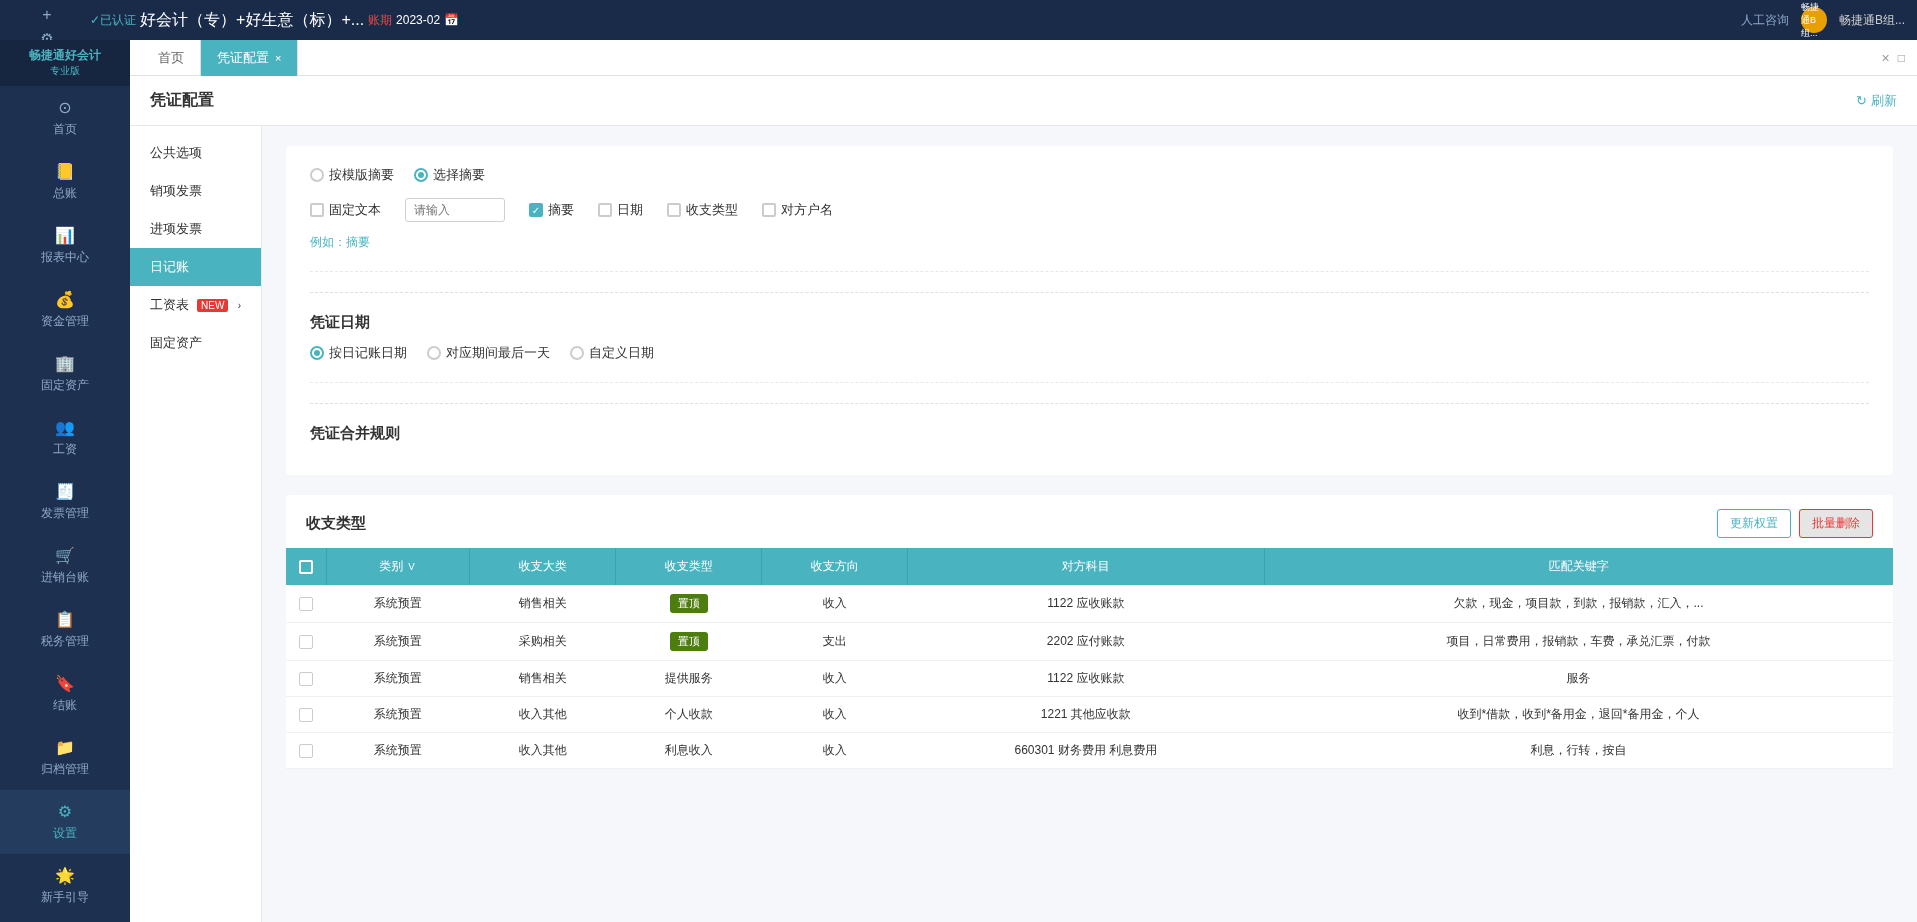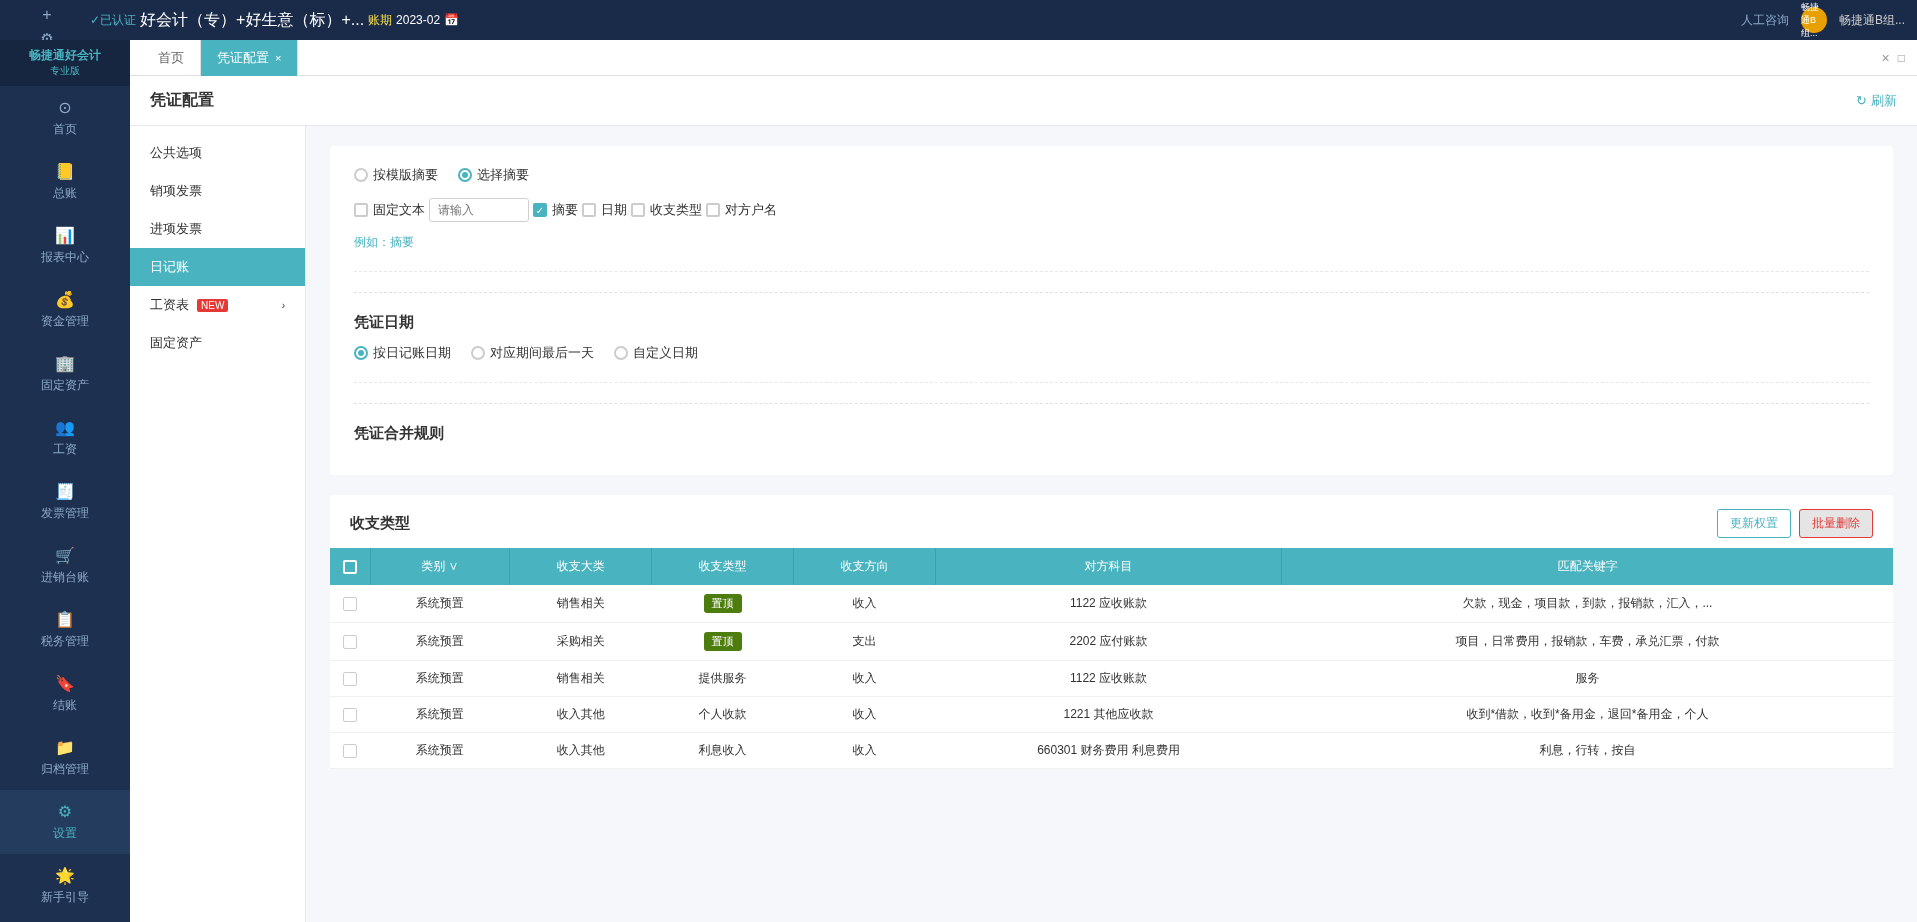--- a/index.html
+++ b/index.html
@@ -36,40 +36,40 @@
 
     
     .page-content { flex: 1; overflow-y: auto; background: #f5f7fa; }
     .page-header { background: #fff; padding: 14px 20px; border-bottom: 1px solid #e8e8e8; display: flex; align-items: center; justify-content: space-between; }
     .page-title { font-size: 16px; font-weight: 600; color: #333; }
     .page-header-right { color: #4ab3c0; font-size: 13px; cursor: pointer; display: flex; align-items: center; gap: 4px; }
 
     .config-layout { display: flex; min-height: calc(922px - 40px - 36px - 50px); }
 
     
-    .left-nav { width: 176px; background: #fff; border-right: 1px solid #e8e8e8; padding-top: 8px; flex-shrink: 0; }
+    .left-nav { width: 132px; background: #fff; border-right: 1px solid #e8e8e8; padding-top: 8px; flex-shrink: 0; }
     .left-nav-item { padding: 10px 20px; cursor: pointer; color: #333; font-size: 13px; display: flex; align-items: center; gap: 4px; }
     .left-nav-item.active { background: #4ab3c0; color: #fff; }
     .new-badge { background: #e53935; color: #fff; font-size: 10px; padding: 1px 4px; border-radius: 2px; margin-left: 4px; }
     .left-nav-arrow { margin-left: auto; color: inherit; font-size: 10px; }
 
     
     .config-sections { flex: 1; padding: 20px 24px; background: #f5f7fa; overflow-y: auto; }
     .section { background: #fff; border-radius: 4px; margin-bottom: 20px; padding: 20px 24px; }
     .section-title { font-size: 15px; font-weight: 600; color: #333; margin-bottom: 16px; }
 
     
     .radio-group { display: flex; align-items: center; gap: 20px; margin-bottom: 14px; }
     .radio-item { display: flex; align-items: center; gap: 5px; cursor: pointer; font-size: 13px; color: #333; }
     .radio-circle { width: 14px; height: 14px; border-radius: 50%; border: 2px solid #ccc; display: flex; align-items: center; justify-content: center; flex-shrink: 0; }
     .radio-circle.checked { border-color: #4ab3c0; }
     .radio-circle.checked::after { content: ''; width: 6px; height: 6px; border-radius: 50%; background: #4ab3c0; }
 
     
-    .checkbox-row { display: flex; align-items: center; gap: 4px; margin-bottom: 12px; flex-wrap: wrap; }
+    .checkbox-row { display: flex; align-items: center; gap: 24px; margin-bottom: 12px; flex-wrap: wrap; }
     .checkbox-item { display: flex; align-items: center; gap: 5px; cursor: pointer; font-size: 13px; }
     .checkbox-box { width: 14px; height: 14px; border: 2px solid #ccc; border-radius: 2px; display: flex; align-items: center; justify-content: center; flex-shrink: 0; }
     .checkbox-box.checked { background: #4ab3c0; border-color: #4ab3c0; color: #fff; font-size: 10px; }
     .text-input { border: 1px solid #d0d0d0; border-radius: 3px; padding: 4px 8px; font-size: 12px; width: 100px; color: #999; }
     .example-text { color: #4ab3c0; font-size: 12px; margin-top: 4px; }
 
     
     .date-section { border-top: 1px dashed #e0e0e0; padding-top: 20px; }
     .section-label { font-size: 15px; font-weight: 600; color: #333; margin-bottom: 12px; }
 
@@ -106,21 +106,21 @@
   <div class="top-bar-left">
     <span style="color:#fff;font-size:13px;">测试</span>
     <span style="color:#8da8c8;font-size:11px;cursor:pointer;">∨</span>
     <span style="color:#8da8c8;font-size:16px;cursor:pointer;">+</span>
     <span style="color:#8da8c8;font-size:15px;cursor:pointer;">⚙</span>
     <button class="top-bar-btn active">切到旧版</button>
   </div>
   <div class="top-bar-tags">
     <span style="color:#4ab3c0;">✓已认证</span>
     <span style="color:#ffffff;font-size:16px;">好会计（专）+好生意（标）+...</span>
-    <span style="color:#fde047;">账期</span>
+    <span style="color:#ef4444;">账期</span>
     <span style="color:#fff;">2023-02</span>
     <span style="cursor:pointer;">📅</span>
   </div>
   <div class="top-bar-right">
     <span style="color:#8da8c8;cursor:pointer;">人工咨询</span>
     <div class="avatar-circle">
       <span style="font-size:9px;">畅捷通B组...</span>
     </div>
     <span style="color:#ccc;font-size:12px;">畅捷通B组...</span>
   </div>

